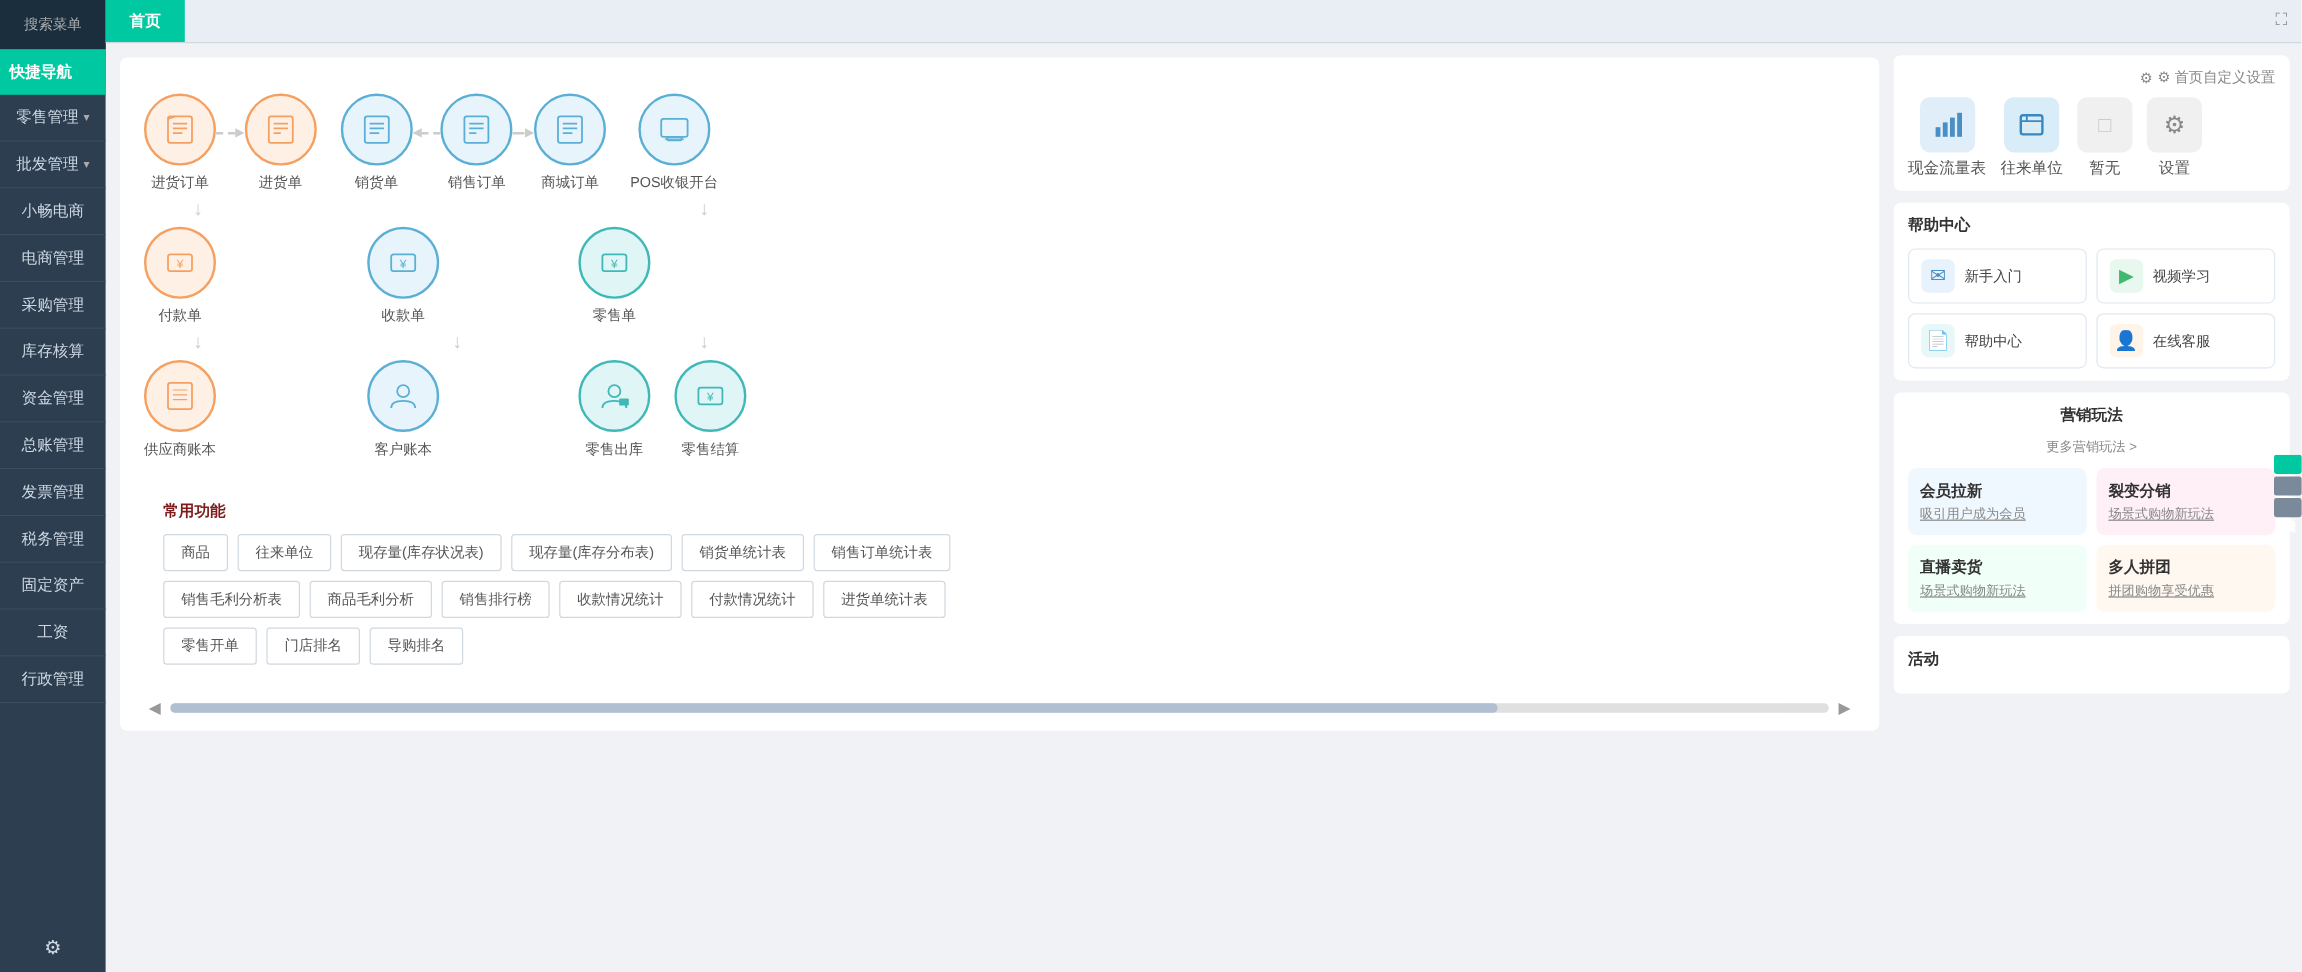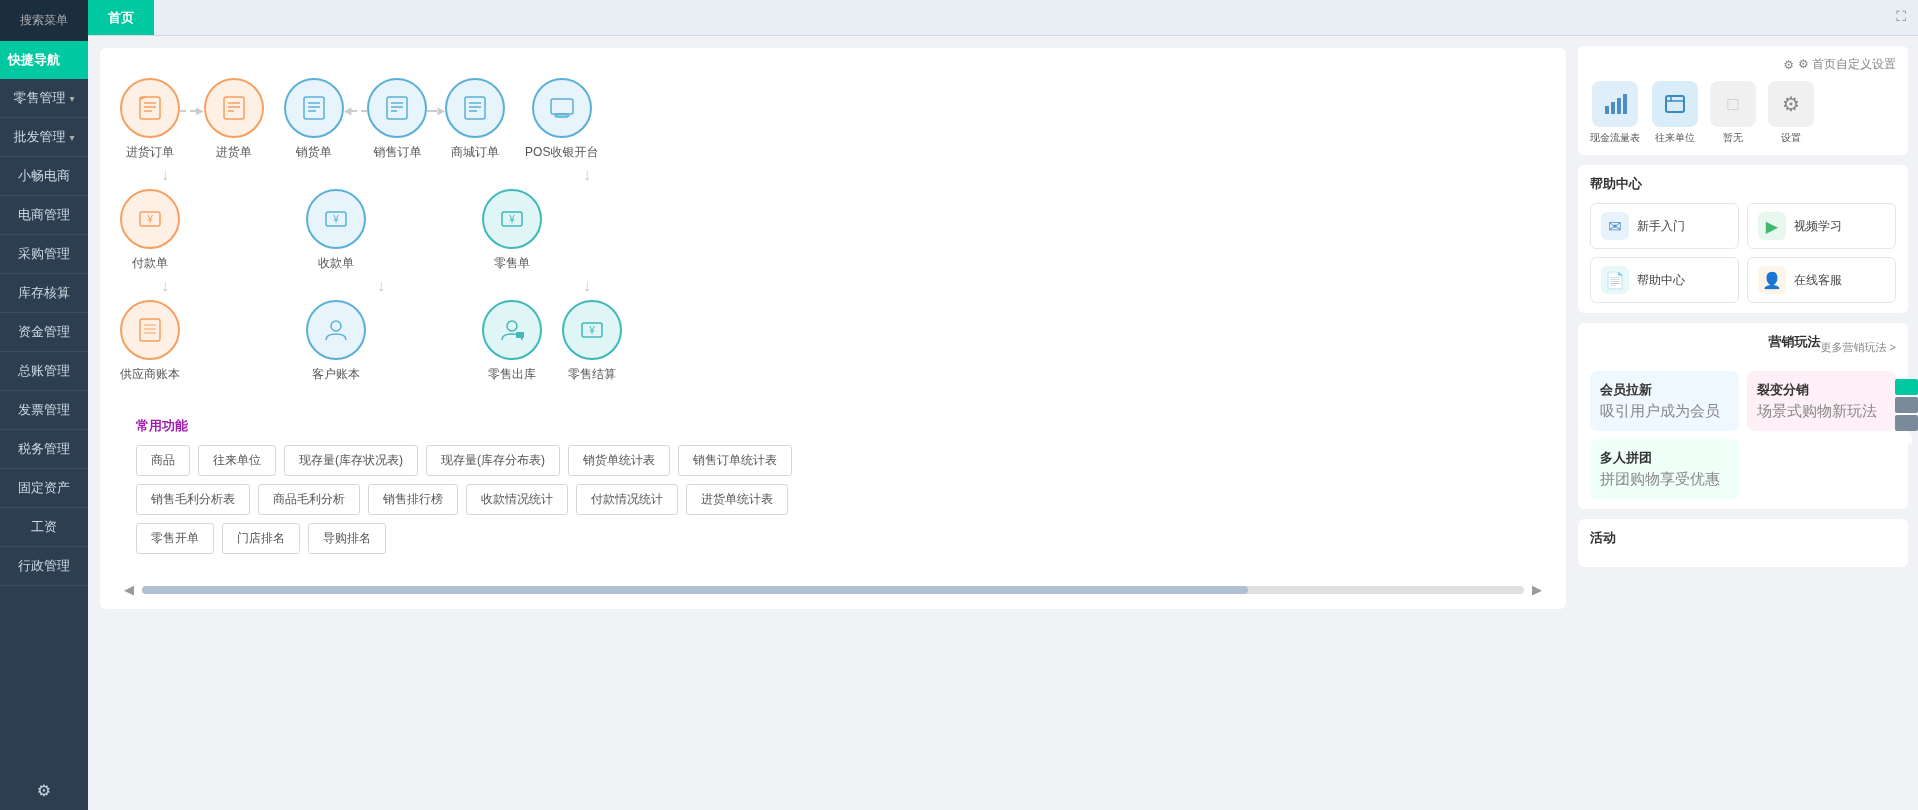--- a/index.html
+++ b/index.html
@@ -129,21 +129,21 @@
     }
 
     
     .common-func {
       background: #fff;
       border-radius: 6px;
       padding: 12px 16px;
     }
     .common-func-title {
       font-size: 13px;
-      color: #a21caf;
+      color: #7f1d1d;
       margin-bottom: 10px;
       font-weight: bold;
     }
     .func-grid {
       display: flex;
       flex-wrap: wrap;
       gap: 8px;
       margin-bottom: 8px;
     }
     .func-btn {
@@ -221,21 +221,21 @@
       border-radius: 8px;
       display: flex;
       align-items: center;
       justify-content: center;
       font-size: 20px;
     }
     .qa-icon-box.blue { background: #e0eefa; color: #4a8fc4; }
     .qa-icon-box.blue2 { background: #d8edf8; color: #3a88c0; }
     .qa-icon-box.gray { background: #f0f0f0; color: #aaa; }
     .qa-icon-box.gray2 { background: #f0f0f0; color: #888; }
-    .qa-label { font-size: 10px; color: #555; text-align: center; }
+    .qa-label { font-size: 13px; color: #555; text-align: center; }
 
     
     .help-center {
       background: #fff;
       border-radius: 6px;
       padding: 10px 12px;
     }
     .section-title {
       font-size: 13px;
       font-weight: bold;
@@ -273,41 +273,42 @@
     .hi-orange { background: #fff4e8; color: #f08040; }
 
     
     .marketing {
       background: #fff;
       border-radius: 6px;
       padding: 10px 12px;
     }
     .marketing-header {
       display: flex;
-      justify-content: flex-end;
+      justify-content: space-between;
       align-items: center;
       margin-bottom: 10px;
+      flex-direction: column;
     }
     .more-link { font-size: 11px; color: #888; cursor: pointer; }
     .marketing-grid {
       display: grid;
       grid-template-columns: 1fr 1fr;
       gap: 8px;
     }
     .mkt-item {
       background: #f0f8ff;
       border-radius: 7px;
       padding: 10px;
       cursor: pointer;
     }
     .mkt-item:nth-child(2) { background: #fff0f8; }
     .mkt-item:nth-child(3) { background: #f0fff8; }
     .mkt-item:nth-child(4) { background: #fff8f0; }
     .mkt-title { font-size: 13px; font-weight: bold; color: #333; margin-bottom: 3px; }
-    .mkt-desc { font-size: 15px; color: #888; }
+    .mkt-desc { font-size: 11px; color: #888; text-decoration: underline; }
 
     
     .activity {
       background: #fff;
       border-radius: 6px;
       padding: 10px 12px;
     }
 
     
     .floating-btns {
@@ -759,20 +760,24 @@
         <div class="marketing-grid">
           <div class="mkt-item">
             <div class="mkt-title">会员拉新</div>
             <div class="mkt-desc">吸引用户成为会员</div>
           </div>
           <div class="mkt-item">
             <div class="mkt-title">裂变分销</div>
             <div class="mkt-desc">场景式购物新玩法</div>
           </div>
           <div class="mkt-item">
+            <div class="mkt-title">直播卖货</div>
+            <div class="mkt-desc">场景式购物新玩法</div>
+          </div>
+          <div class="mkt-item">
             <div class="mkt-title">多人拼团</div>
             <div class="mkt-desc">拼团购物享受优惠</div>
           </div>
         </div>
       </div>
 
       <div class="activity">
         <div class="section-title">活动</div>
       </div>
     </div>

